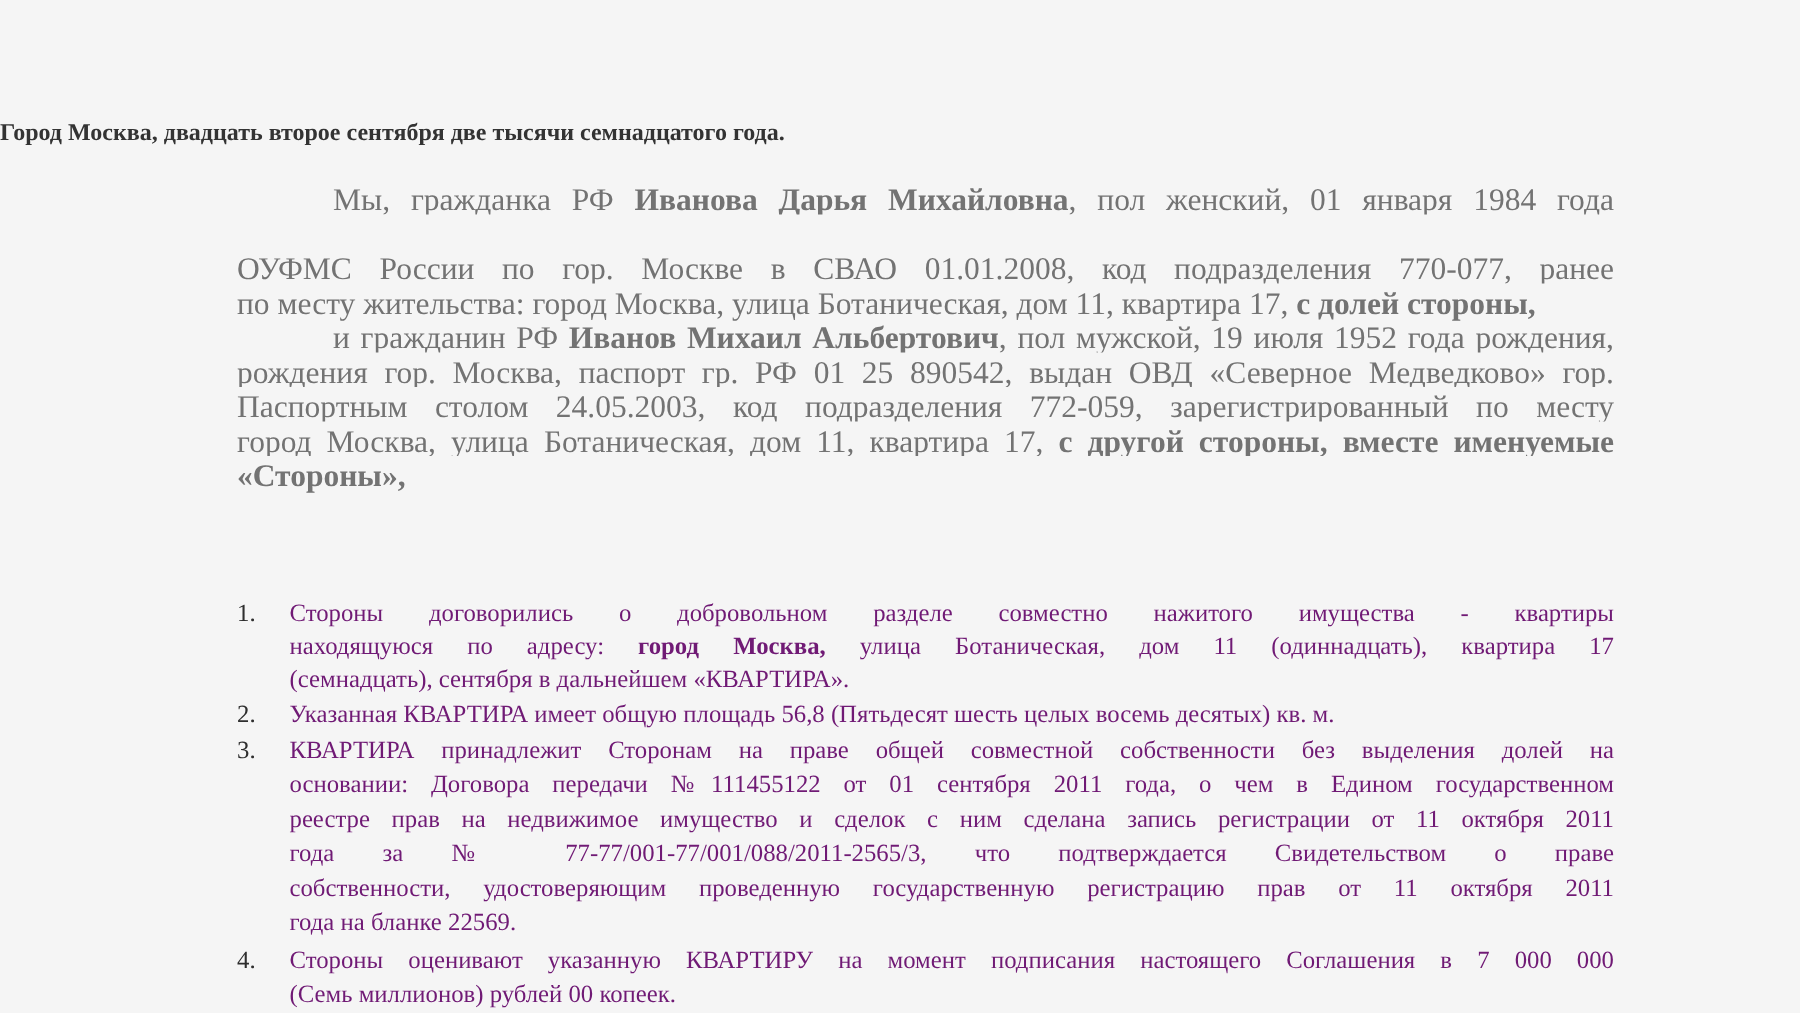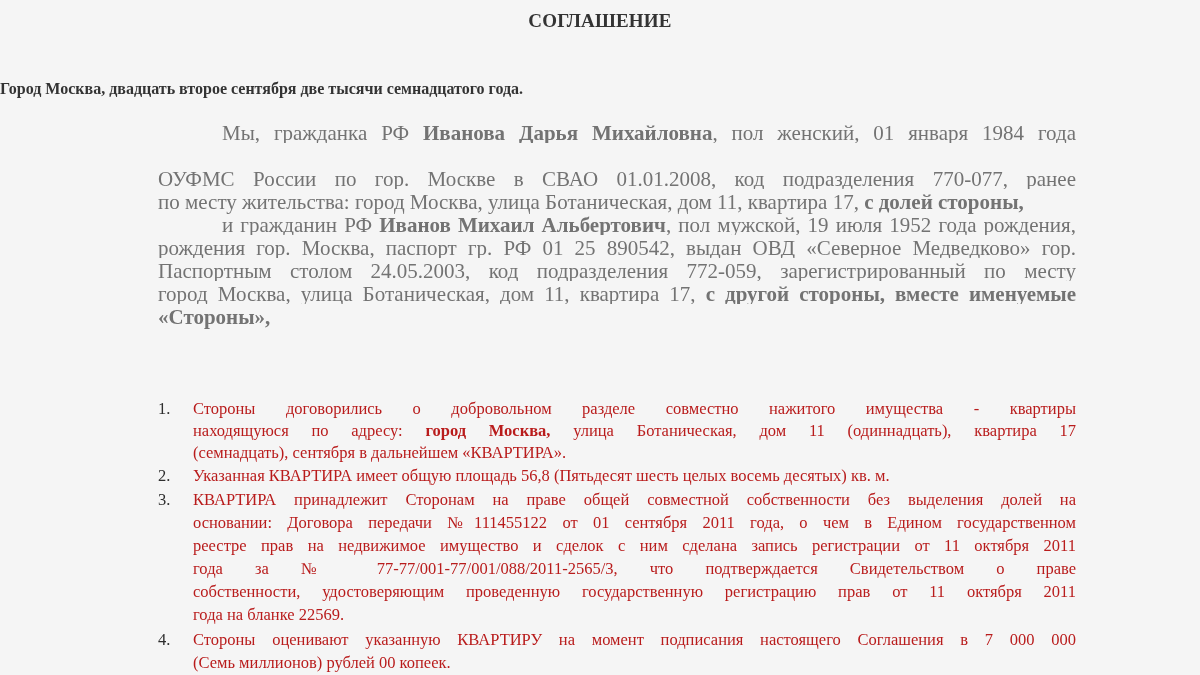--- a/index.html
+++ b/index.html
@@ -65,29 +65,28 @@
       line-height: 20px;
       color: #2e2e2e;
     }
     .list-line {
       position: absolute;
       left: 193px;
       width: 883px;
       font-size: 16.5px;
       line-height: 20px;
       white-space: nowrap;
-      color: #b91c1c;
+      color: #701a75;
     }
   </style>
 </head>
 <body>
 
 <div class="page">
 
-  <div class="title t1">СОГЛАШЕНИЕ</div>
 
   <div class="place-date">Город Москва, двадцать второе сентября две тысячи семнадцатого года.</div>
 
   <div class="line just indent" style="top:123px;">
     <span>Мы, гражданка РФ </span><span class="b">Иванова Дарья Михайловна</span><span>, пол женский, 01 января 1984 года рождения,</span>
   </div>
   <div class="line just" style="top:169px;">ОУФМС России по гор. Москве в СВАО 01.01.2008, код подразделения 770-077, ранее зарегистрированная</div>
   <div class="line" style="top:192px;">
     <span>по месту жительства: город Москва, улица Ботаническая, дом 11, квартира 17, </span><span class="b">с долей стороны,</span>
   </div>

